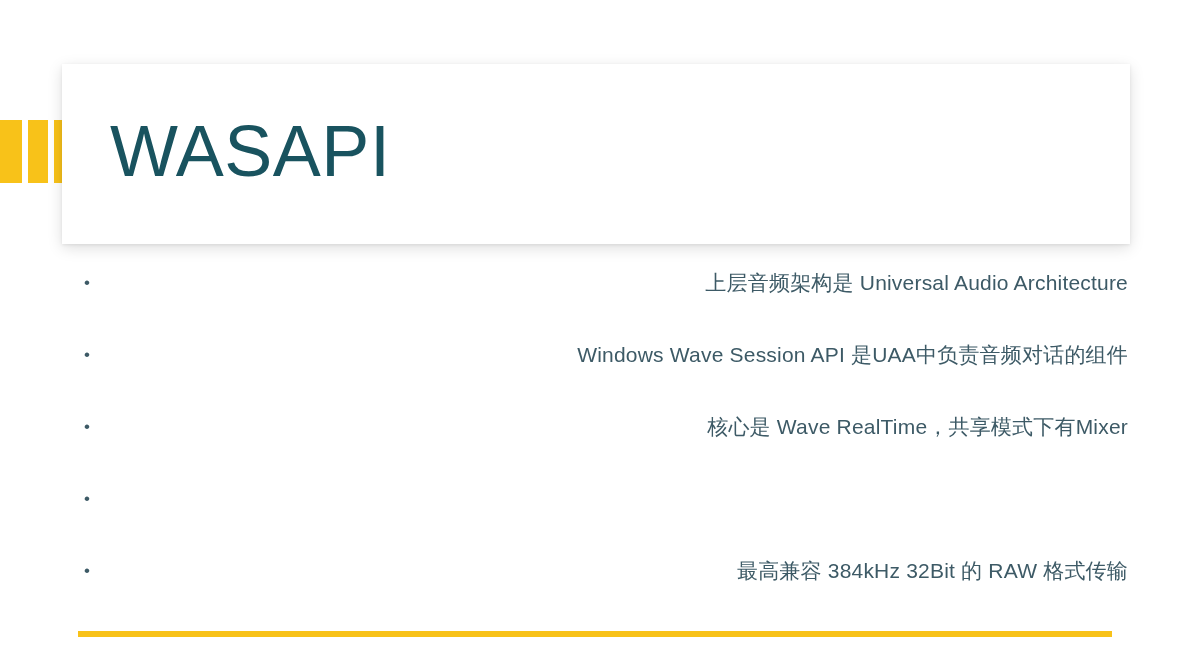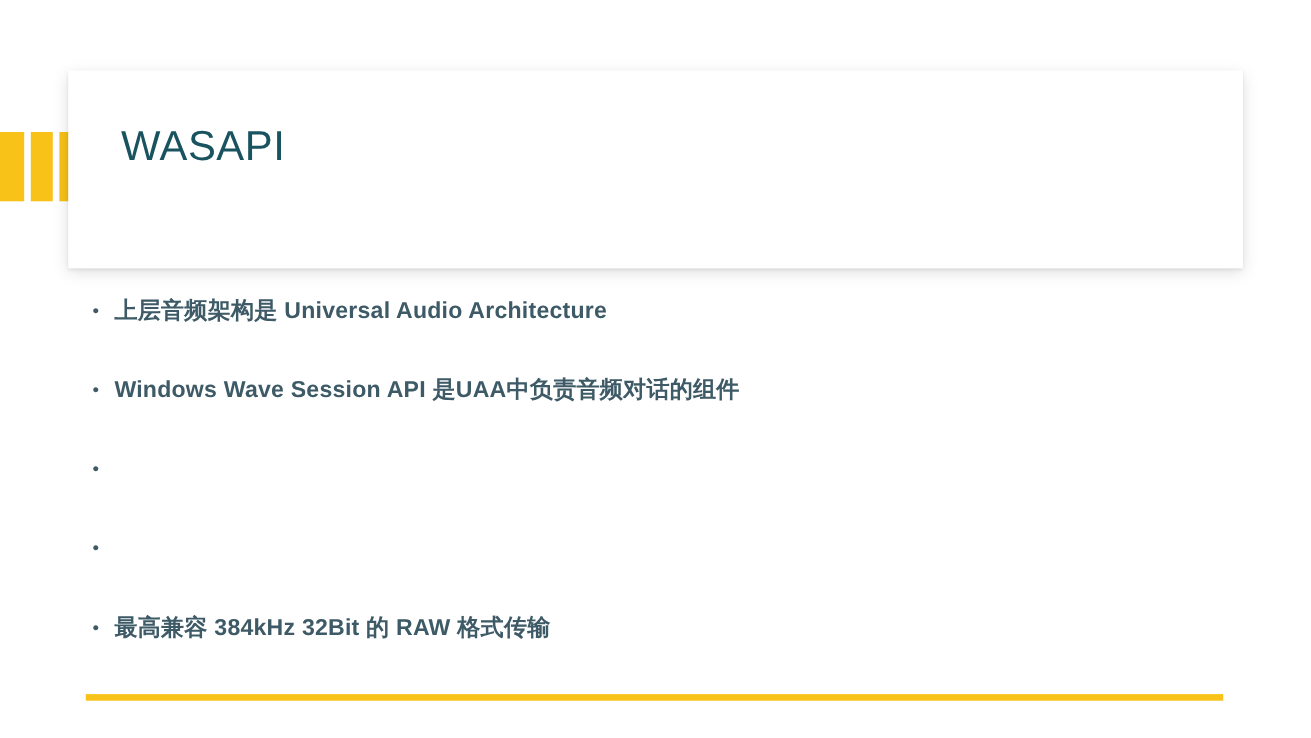--- a/index.html
+++ b/index.html
@@ -50,21 +50,21 @@
     height: 180px;
     background: #ffffff;
     box-shadow: 0 4px 14px rgba(0, 0, 0, 0.13),
                 0 1px 3px rgba(0, 0, 0, 0.08);
     z-index: 2;
   }
   .title-text {
     position: absolute;
     left: 48px;
     top: 50px;
-    font-size: 38px;
+    font-size: 72px;
     line-height: 1.05;
     font-weight: 300;
     letter-spacing: 0.5px;
     color: #19535f;
     white-space: nowrap;
   }
 
   
   .bullets {
     position: absolute;
@@ -85,24 +85,25 @@
     font-size: 17px;
     line-height: 30px;
     text-align: left;
     padding-left: 6px;
     box-sizing: border-box;
   }
   .bullet-text {
     flex: 1 1 auto;
     font-size: 21px;
     line-height: 30px;
-    font-weight: 700;
+    font-weight: 400;
     color: #3d5a66;
     letter-spacing: 0.2px;
     white-space: nowrap;
+    text-align: right;
   }
 
   
   .bottom-rule {
     position: absolute;
     left: 78px;
     top: 631px;
     width: 1034px;
     height: 6px;
     background: #f8c219;
@@ -131,20 +132,21 @@
       <span class="bullet-text">上层音频架构是 Universal Audio Architecture</span>
     </div>
 
     <div class="bullet-row">
       <span class="bullet-marker">•</span>
       <span class="bullet-text">Windows Wave Session API 是UAA中负责音频对话的组件</span>
     </div>
 
     <div class="bullet-row">
       <span class="bullet-marker">•</span>
+      <span class="bullet-text">核心是 Wave RealTime，共享模式下有Mixer</span>
     </div>
 
     <div class="bullet-row">
       <span class="bullet-marker">•</span>
     </div>
 
     <div class="bullet-row">
       <span class="bullet-marker">•</span>
       <span class="bullet-text">最高兼容 384kHz 32Bit 的 RAW 格式传输</span>
     </div>

